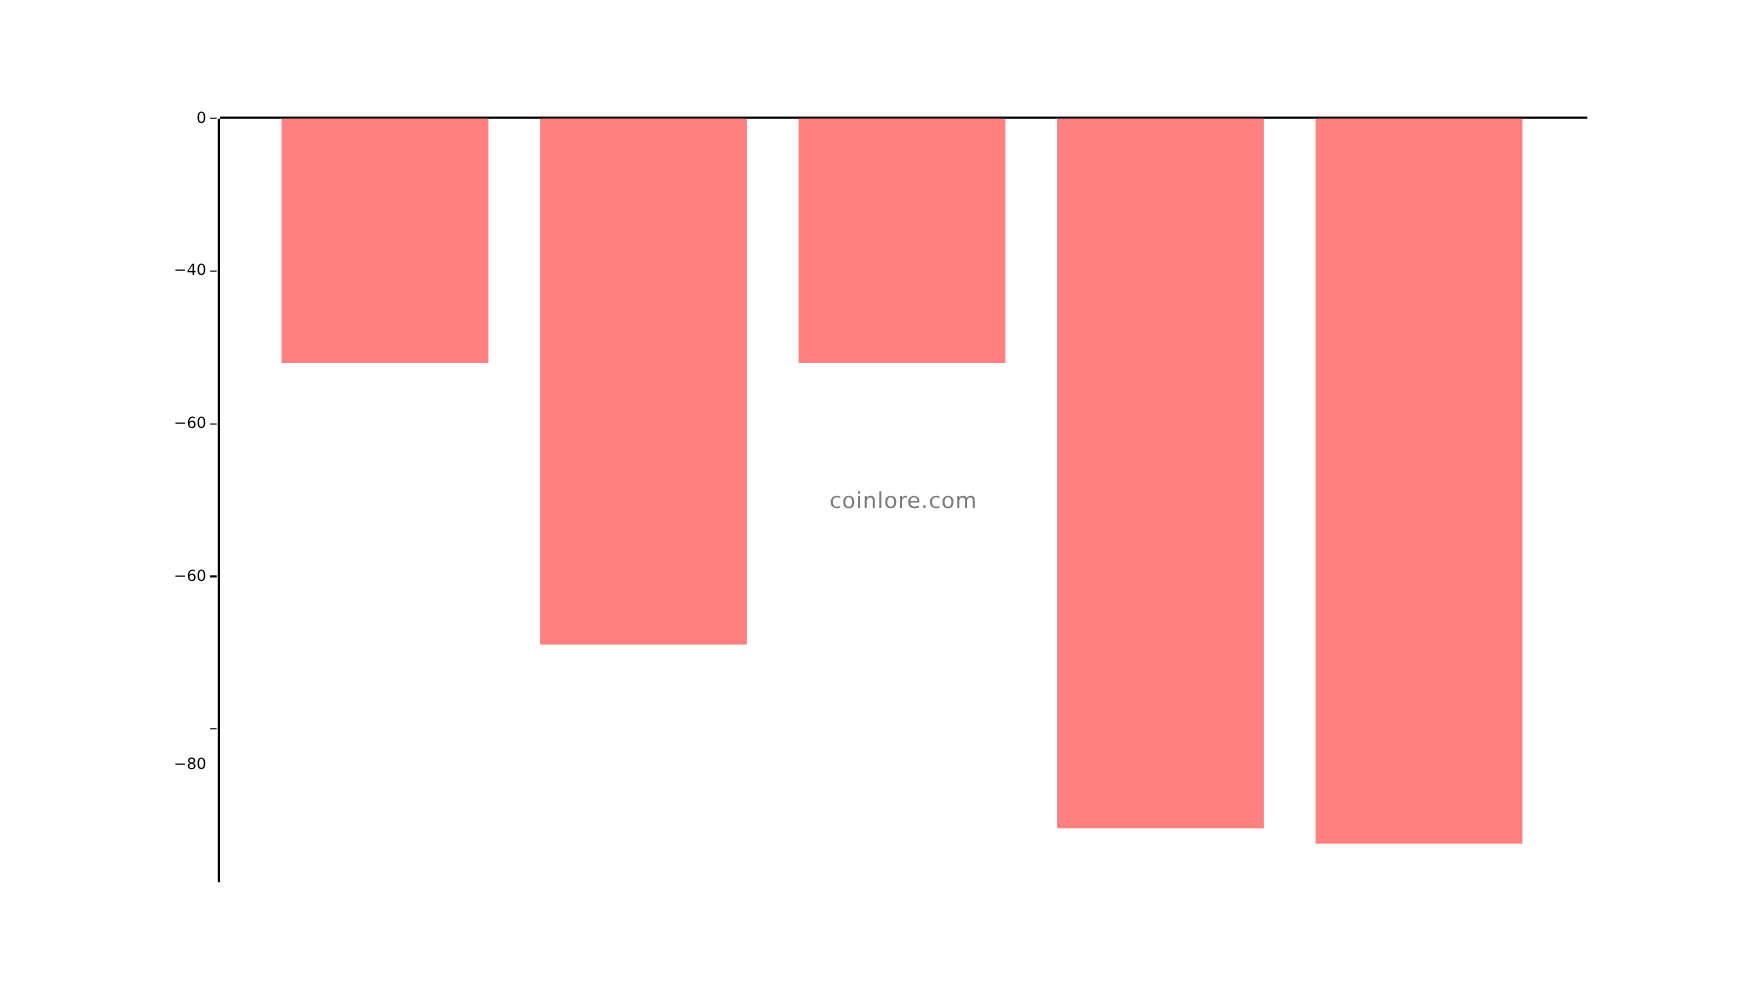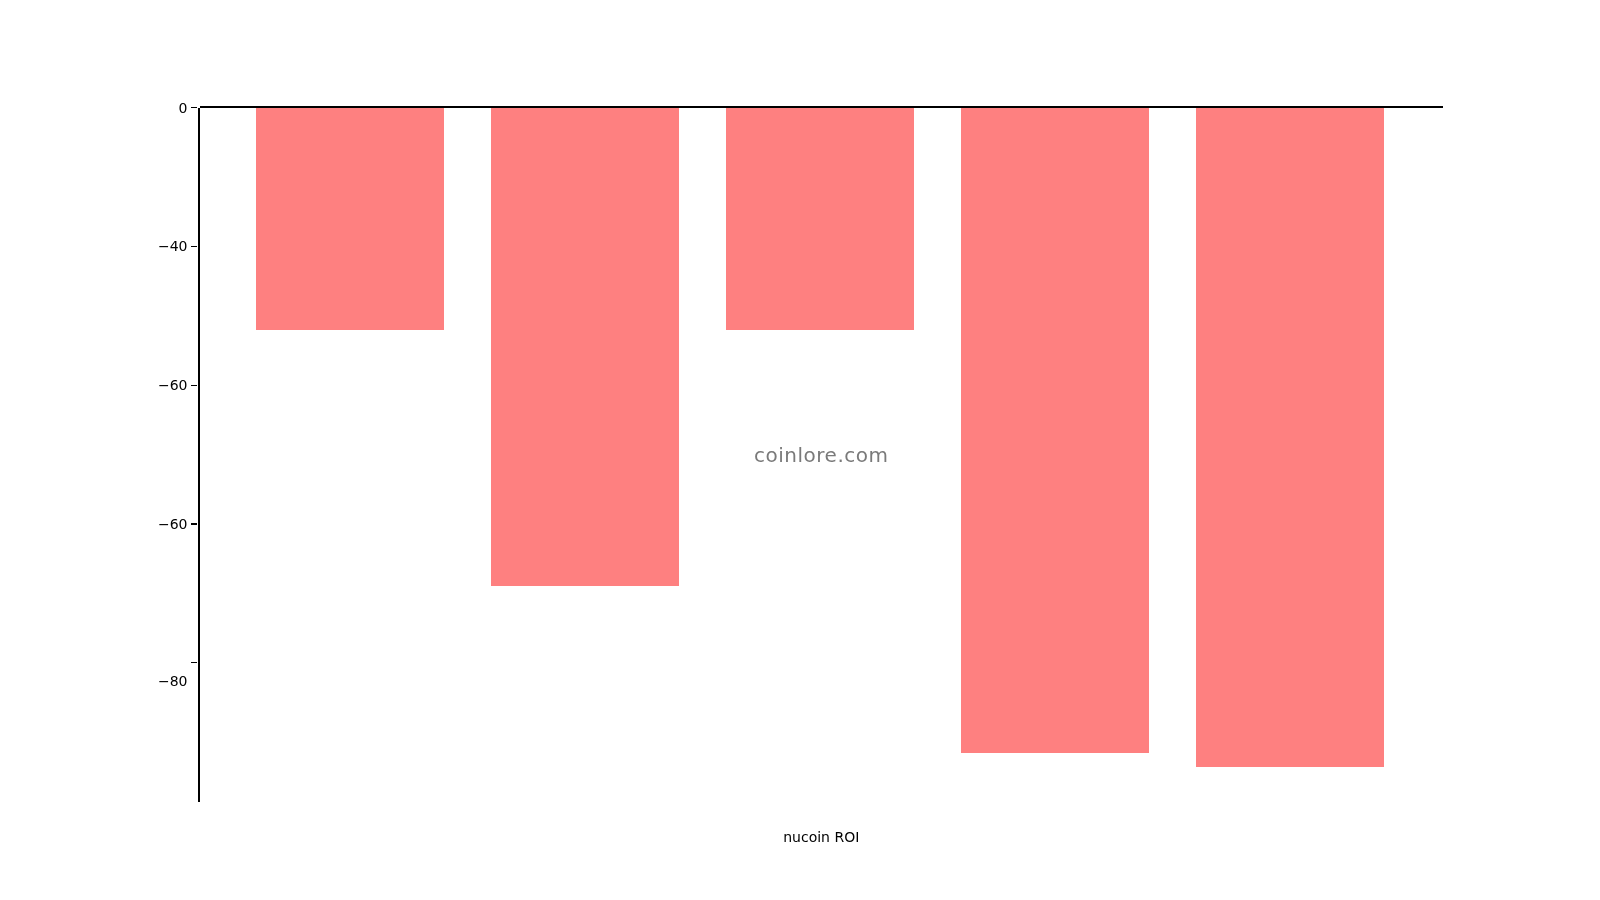--- a/index.html
+++ b/index.html
@@ -99,18 +99,17 @@
     <div id="yticks">
         <div class="y-tick-mark" style="top: -0.6px;"></div>
         <div class="y-tick-label" style="top: -7px;">0</div>
         <div class="y-tick-mark" style="top: 138.24px;"></div>
         <div class="y-tick-label" style="top: 131.84px;">−40</div>
         <div class="y-tick-mark" style="top: 277.08px;"></div>
         <div class="y-tick-label" style="top: 270.68px;">−60</div>
         <div class="y-tick-mark" style="top: 415.92px;"></div>
         <div class="y-tick-label" style="top: 409.52px;">−60</div>
         <div class="y-tick-mark" style="top: 554.76px;"></div>
-        <div class="y-tick-label" style="top: 566px;">−80</div>
+        <div class="y-tick-label" style="top: 580px;">−80</div>
       </div>
     <div class="watermark">coinlore.com</div>
   </div>
-  <div class="x-axis-label">nucoin ROI</div>
 </div>
 
 </body></html>

